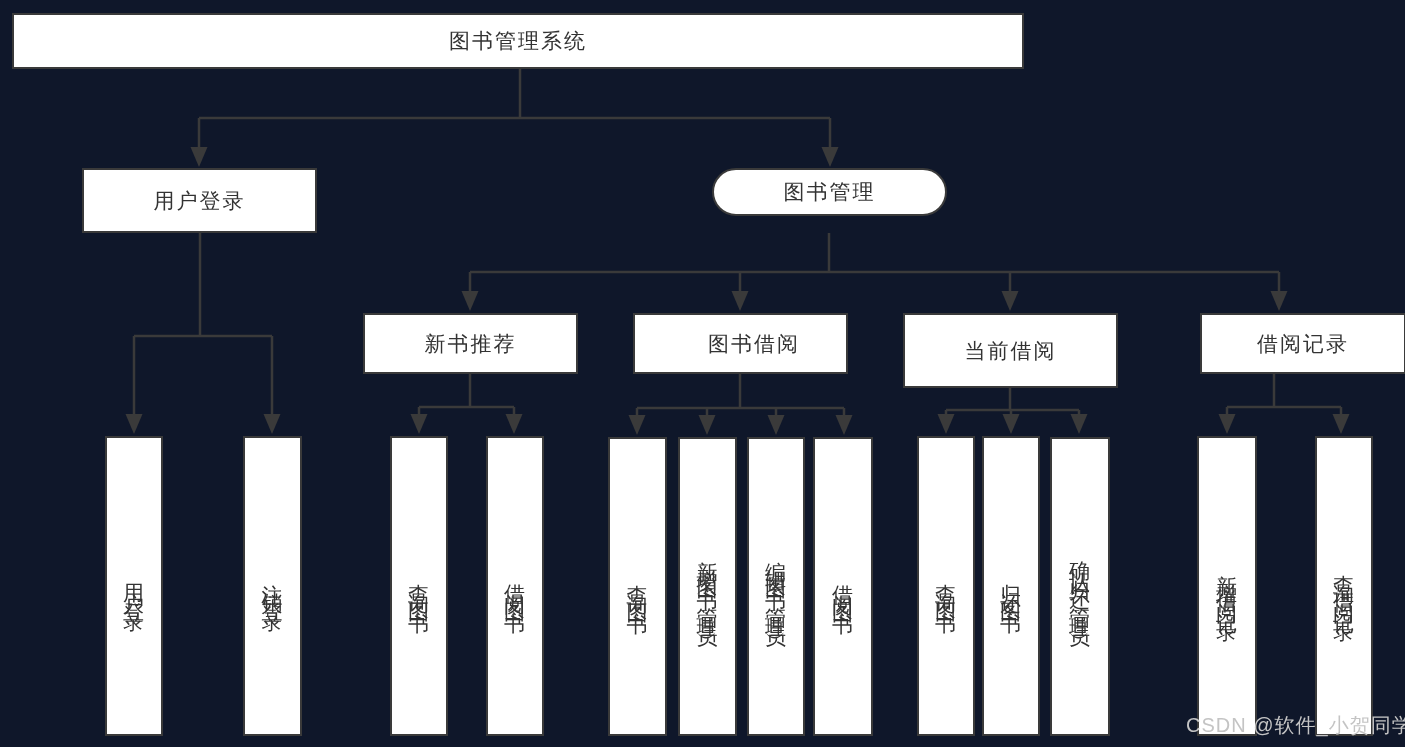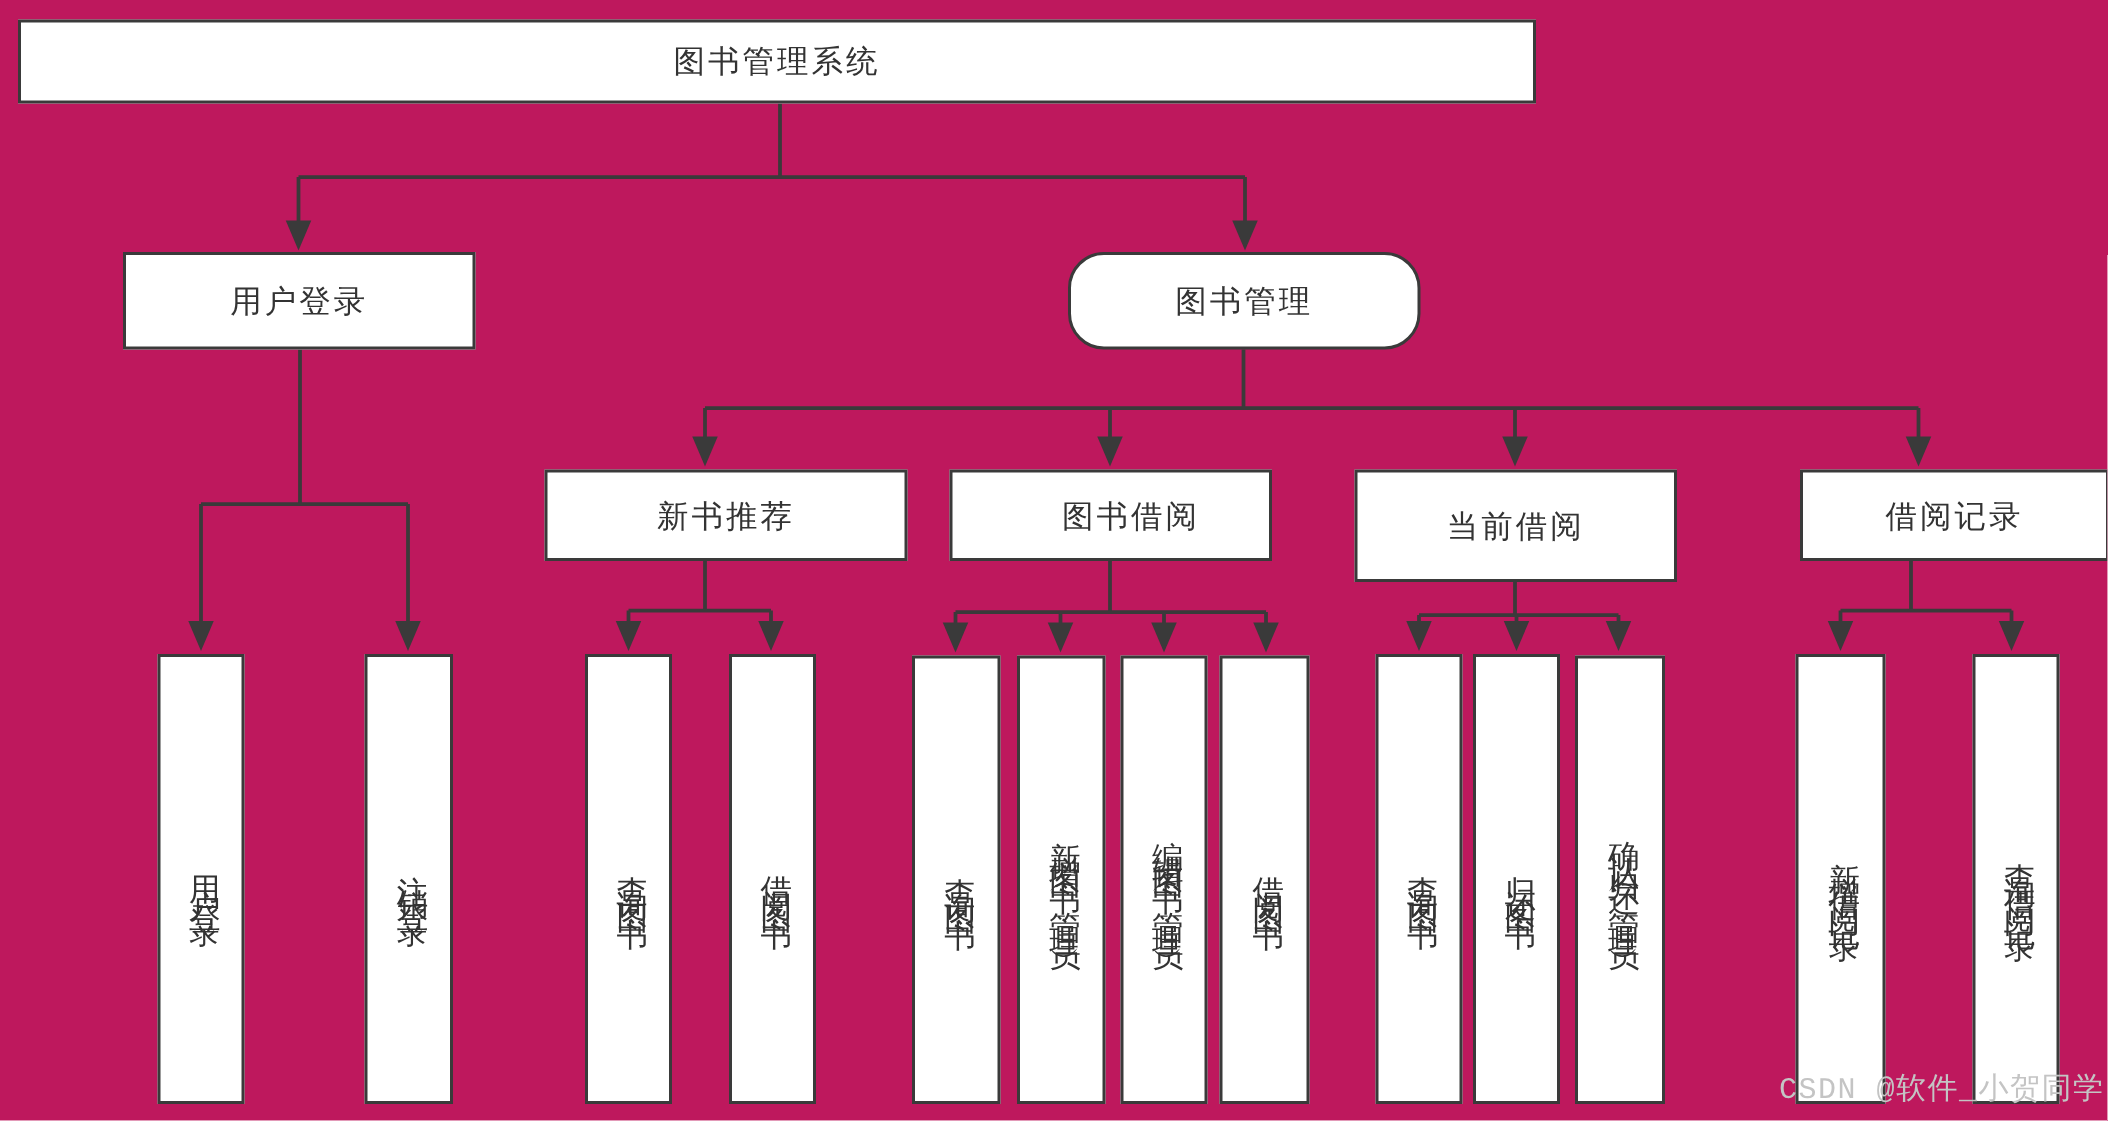--- a/index.html
+++ b/index.html
@@ -1,35 +1,35 @@
 <!DOCTYPE html>
 <html><head>
 <meta charset="utf-8">
 <style>
   html,body{margin:0;padding:0;background:#fff;}
   #stage{
-    position:relative;width:1405px;height:747px;background:#be185d;overflow:hidden;
-    font-family:Liberation Mono, monospace;
+    position:relative;width:1405px;height:747px;background:#0f172a;overflow:hidden;
+    font-family:Liberation Sans, sans-serif;
   }
   #wires{position:absolute;left:0;top:0;z-index:1;}
   .box{
     position:absolute;box-sizing:border-box;border:2.5px solid #3a3a3a;background:#ffffff;
     display:flex;align-items:center;justify-content:center;z-index:2;
     color:#333333;font-size:21px;
   }
   .hbox{letter-spacing:2px;}
   .vbox span{
     writing-mode:vertical-rl;text-orientation:mixed;
     letter-spacing:0.45em;line-height:1;display:block;
   }
   
   .b-root{left:12px;top:13px;width:1012px;height:56px;}
   .b-userlogin{left:82px;top:168px;width:235px;height:65px;}
-  .b-bookmgmt{left:712px;top:168px;width:235px;height:65px;border-radius:24px;}
-  .b-newbook{left:363px;top:313px;width:242px;height:61px;}
+  .b-bookmgmt{left:712px;top:168px;width:235px;height:48px;border-radius:24px;}
+  .b-newbook{left:363px;top:313px;width:215px;height:61px;}
   .b-borrow{left:633px;top:313px;width:215px;height:61px;padding-left:27px;}
   .b-current{left:903px;top:313px;width:215px;height:75px;}
   .b-records{left:1172px;top:313px;width:206px;height:61px;margin-left:28px;}
   
   .b-u1{left:105px;top:436px;width:58px;height:300px;}
   .b-u2{left:243px;top:436px;width:59px;height:300px;}
   .b-n1{left:390px;top:436px;width:58px;height:300px;}
   .b-n2{left:486px;top:436px;width:58px;height:300px;}
   .b-bb1{left:608px;top:437px;width:59px;height:299px;}
   .b-bb2{left:678px;top:437px;width:59px;height:299px;}

